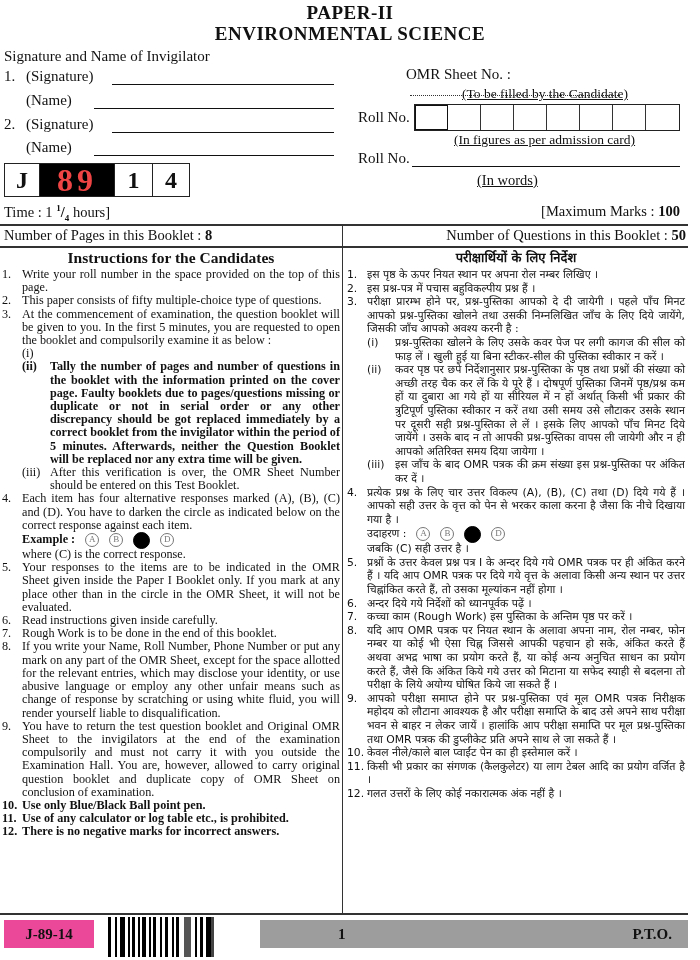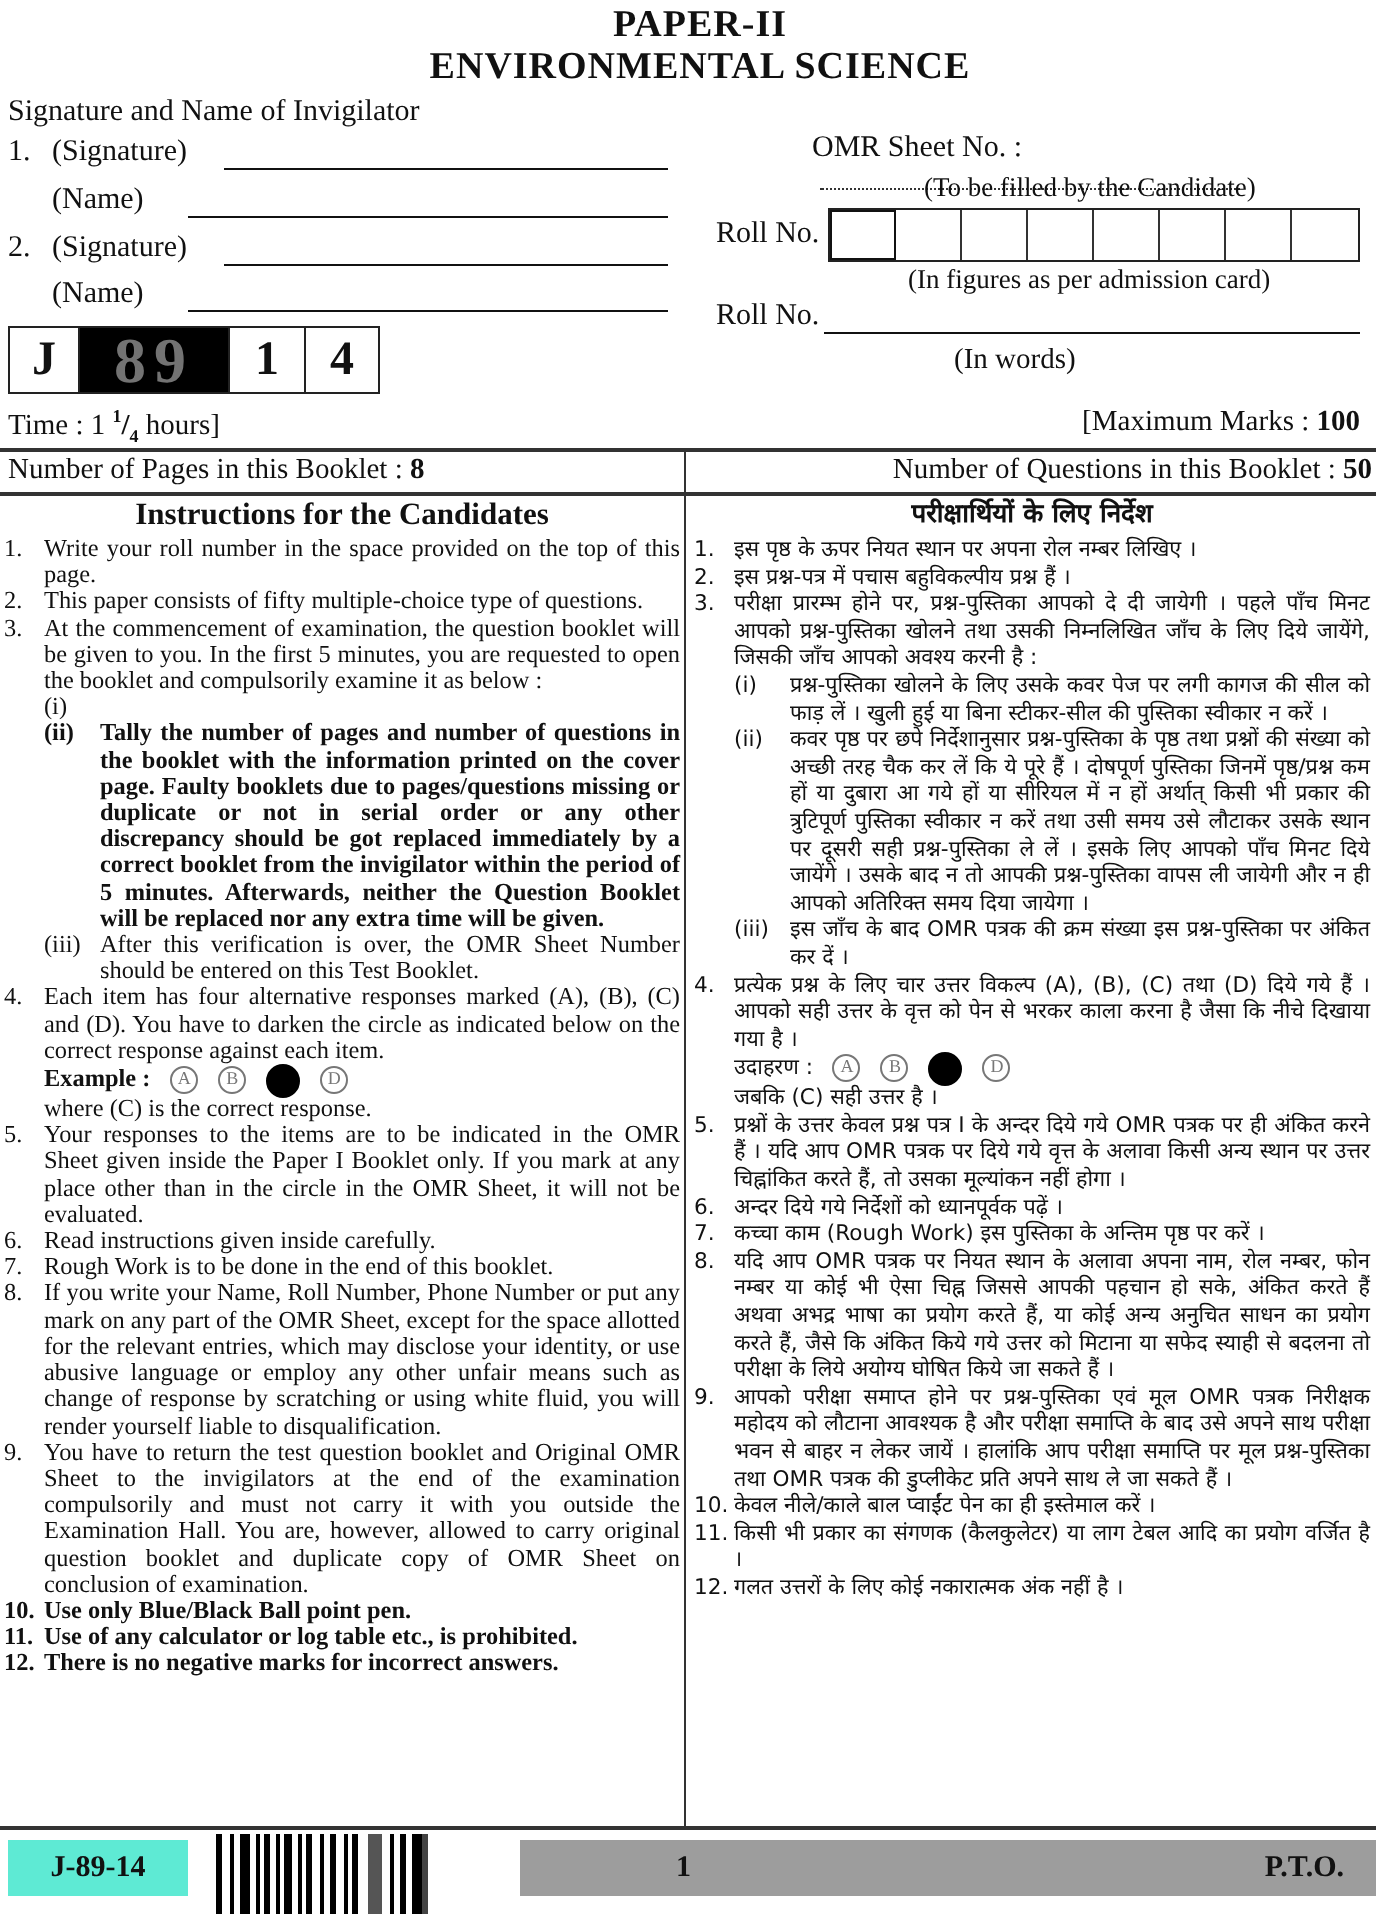--- a/index.html
+++ b/index.html
@@ -12,25 +12,25 @@
   .inv-head { position: absolute; top: 48px; left: 4px; font-weight: normal; font-size: 15px; }
   .inv-row { position: absolute; left: 4px; font-size: 15px; display: flex; align-items: flex-end; }
   .inv-row .num { width: 22px; }
   .inv-row .lbl { width: 86px; }
   .inv-row .line { border-bottom: 1.5px solid #111; height: 12px; }
   .inv-row.name .lbl { padding-left: 22px; width: 90px; }
 
   .code-box { position: absolute; top: 163px; left: 4px; height: 34px; display: flex; border: 1.5px solid #222; }
   .code-box span { display: flex; align-items: center; justify-content: center; font-weight: bold; font-size: 24px; border-right: 1.5px solid #222; height: 100%; }
   .code-box span:last-child { border-right: none; }
-  .code-box .inv { background: #000; color: #737373; font-size: 32px; letter-spacing: 4px; }
+  .code-box .inv { background: #000; color: #ef4444; font-size: 32px; letter-spacing: 4px; }
 
   .omr { position: absolute; top: 66px; left: 358px; font-size: 15px; margin-left: 48px; }
   .omr .dots { display: inline-block; width: 210px; border-bottom: 1.5px dotted #333; margin-left: 4px; height: 10px; }
-  .note { position: absolute; font-size: 13.5px; }
+  .note { position: absolute; font-size: 13.5px; text-decoration: underline; }
   .roll-boxes { position: absolute; top: 104px; left: 358px; display: flex; align-items: center; font-size: 15px; }
   .roll-boxes .cells { display: flex; margin-left: 4px; border: 1.5px solid #222; }
   .roll-boxes .cells div { width: 33px; height: 25px; border-right: 1.2px solid #333; }
   .roll-boxes .cells div:first-child { border: 1.8px solid #111; }
   .roll-boxes .cells div:last-child { border-right: none; }
   .roll-words { position: absolute; top: 150px; left: 358px; font-size: 15px; display: flex; align-items: flex-end; }
   .roll-words .line { width: 268px; border-bottom: 1.5px solid #111; height: 12px; margin-left: 2px; }
 
   .time { position: absolute; top: 203px; left: 4px; font-size: 14.5px; }
   .marks { position: absolute; top: 203px; right: 20px; font-size: 14.5px; }
@@ -54,21 +54,21 @@
   .sub { display: flex; padding-left: 20px; text-align: justify; }
   .sub .n { width: 28px; flex-shrink: 0; }
   .sub .t { flex: 1; }
   .bold { font-weight: bold; }
   .example { padding-left: 20px; display: flex; align-items: center; gap: 10px; font-weight: bold; height: 16px; }
   .bubble { display: inline-flex; width: 14px; height: 14px; border: 1px solid #777; border-radius: 50%; align-items: center; justify-content: center; font-size: 9px; color: #777; font-weight: normal; font-family: "Liberation Serif", serif; }
   .bubble.filled { background: #000; border-color: #000; width: 17px; height: 17px; }
   .plain { padding-left: 20px; }
 
   .rule-bottom { position: absolute; top: 913px; left: 0; width: 688px; border-top: 2px solid #333; }
-  .footer-code { position: absolute; top: 920px; left: 4px; width: 90px; height: 28px; background: #5eead4; display: flex; align-items: center; justify-content: center; font-weight: bold; font-size: 15px; }
+  .footer-code { position: absolute; top: 920px; left: 4px; width: 90px; height: 28px; background: #ec4899; display: flex; align-items: center; justify-content: center; font-weight: bold; font-size: 15px; }
   .barcode { position: absolute; top: 917px; left: 108px; width: 140px; height: 40px; display: flex; gap: 0; }
   .barcode i { display: block; height: 100%; }
   .footer-bar { position: absolute; top: 920px; left: 260px; width: 428px; height: 28px; background: #9d9d9d; display: flex; align-items: center; font-weight: bold; font-size: 15px; }
   .footer-bar .pg { position: absolute; left: 78px; }
   .footer-bar .pto { position: absolute; right: 16px; }
 </style>
 </head>
 <body>
 
 <div class="title1">PAPER-II</div>

